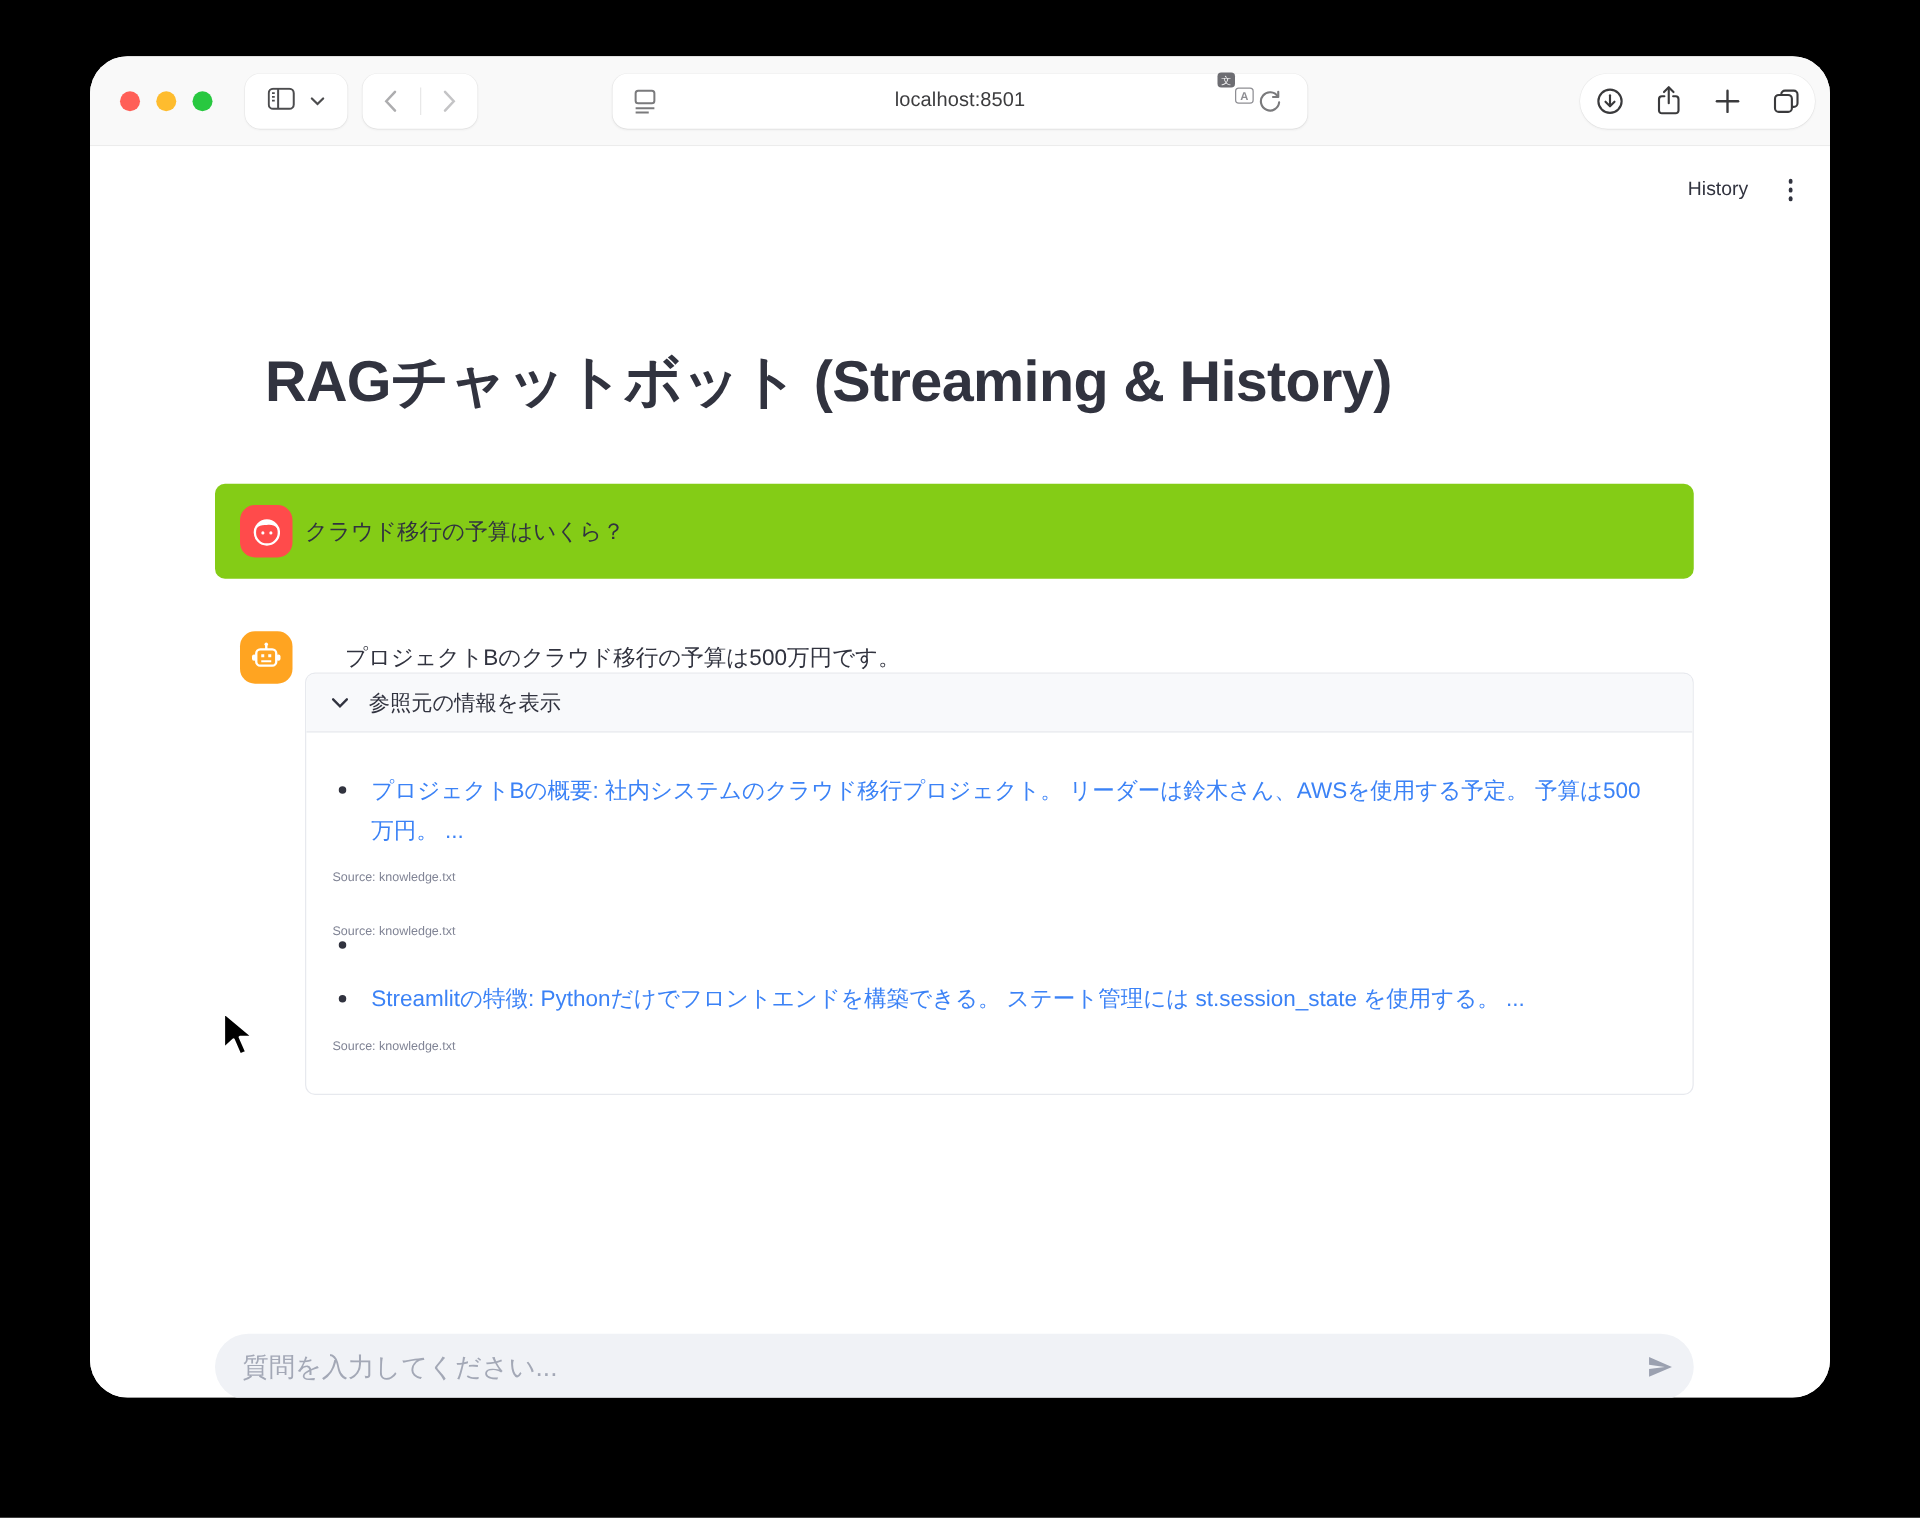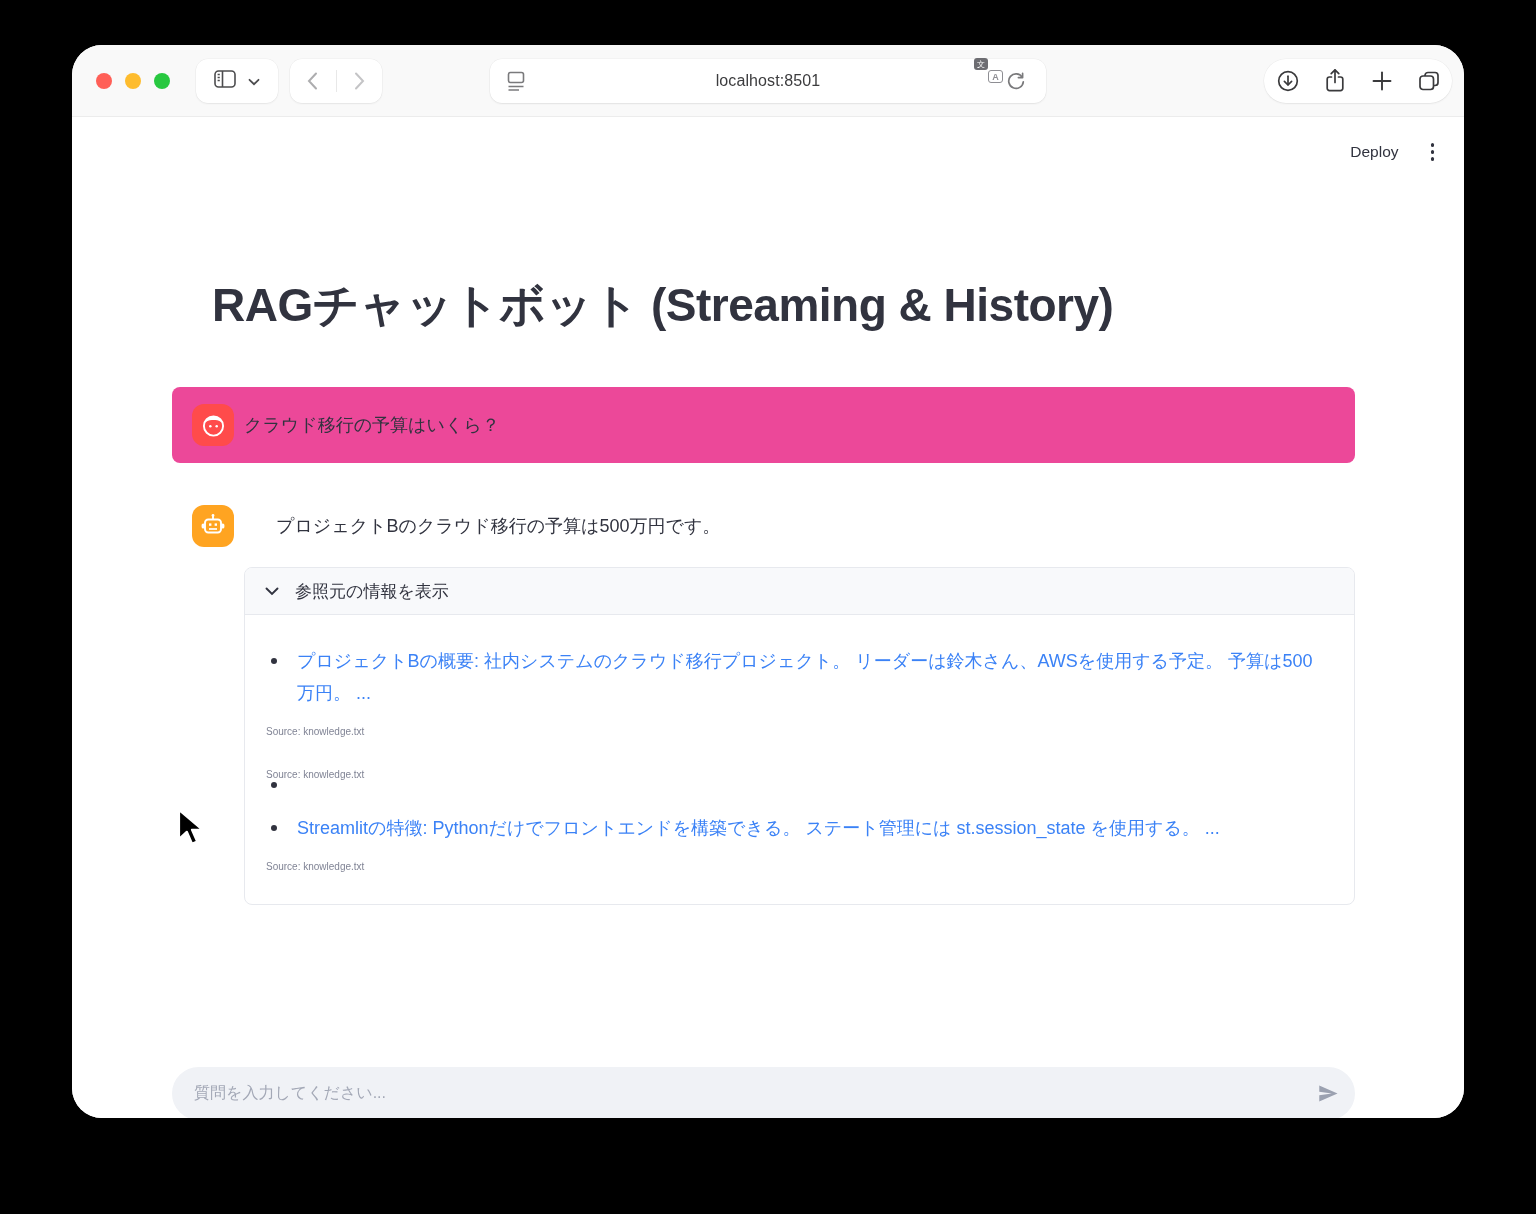--- a/index.html
+++ b/index.html
@@ -69,58 +69,58 @@
   .kebab { display:flex; flex-direction:column; gap:3.5px; padding:6px; cursor:pointer; }
   .kebab span { width:3.5px; height:3.5px; border-radius:50%; background:#31333F; }
 
   .page-title {
     position:absolute; left:100px; top:158px; width:1180px;
     font-size:46px; font-weight:800; color:#31333F; letter-spacing:-0.5px;margin-left:40px;
   }
 
   .chat-row-user {
     position:absolute; left:100px; top:270px; width:1183px; height:76px;
-    background:#ec4899; border-radius:8px;
+    background:#84cc16; border-radius:8px;
   }
   .avatar {
     position:absolute; left:20px; top:17px; width:42px; height:42px; border-radius:12px;
     display:flex; align-items:center; justify-content:center;
   }
   .avatar-user { background:#FF4B4B; }
   .avatar-bot  { background:#FFA421; }
   .msg-text {
     position:absolute; left:72px; top:0; height:76px; display:flex; align-items:center;
     font-size:18px; color:#31333F;
   }
 
   .chat-row-bot { position:absolute; left:100px; top:371px; width:1183px; }
   .chat-row-bot .avatar { top:17px; }
   .chat-row-bot .msg-text { height:76px;margin-left:32px; }
 
   .expander {
-    position:absolute; left:172px; top:450px; width:1111px;
+    position:absolute; left:172px; top:421px; width:1111px;
     border:1px solid #E7E9EE; border-radius:8px; background:#fff; overflow:hidden;
   }
   .expander-header {
     height:47px; background:#F8F9FB; border-bottom:1px solid #E7E9EE;
     display:flex; align-items:center; gap:16px; padding-left:20px; cursor:pointer;
     font-size:17px; color:#31333F;
   }
   .expander-body { padding:30px 28px 10px 52px; }
   .src-item { position:relative; }
   .src-dot { position:absolute; left:-26px; top:13px; width:6px; height:6px; border-radius:50%; background:#31333F; }
   .src-text { font-size:18px; line-height:32px; color:#3b82f6; margin-bottom:17px; }
   .src-label { font-size:10px; color:#808495; margin-left:-31px; margin-bottom:32px; }
   .src-item:last-child .src-label { margin-bottom:22px; }
 
   .chat-input {
     position:absolute; left:100px; top:950px; width:1183px; height:53px;
     background:#F0F2F6; border-radius:27px; display:flex; align-items:center;
   }
-  .chat-input .placeholder { margin-left:22px; font-size:16px; color:#A3A8B6; flex:1; }
+  .chat-input .placeholder { margin-left:22px; font-size:21px; color:#A3A8B6; flex:1; }
   .send-btn { width:56px; height:53px; display:flex; align-items:center; justify-content:center; cursor:pointer; }
 
   .cursor { position:absolute; left:176px; top:808px; pointer-events:none; }
 </style>
 </head>
 <body>
 
 <div class="window">
 
   <div class="toolbar">
@@ -208,21 +208,21 @@
           <rect x="3" y="7" width="13.5" height="13.5" rx="3"></rect>
           <path d="M8 7 V6.5 a3 3 0 0 1 3 -3 h7 a3 3 0 0 1 3 3 v7 a3 3 0 0 1 -3 3 H16.5"></path>
         </svg>
       </div>
     </div>
   </div>
 
   <div class="app">
 
     <div class="app-header">
-      <span class="deploy-btn">Deploy</span>
+      <span class="deploy-btn">History</span>
       <span class="kebab">
           <span></span>
           <span></span>
           <span></span>
         </span>
     </div>
 
     <h1 class="page-title">RAGチャットボット (Streaming &amp; History)</h1>
 
     <div class="chat-row-user">

